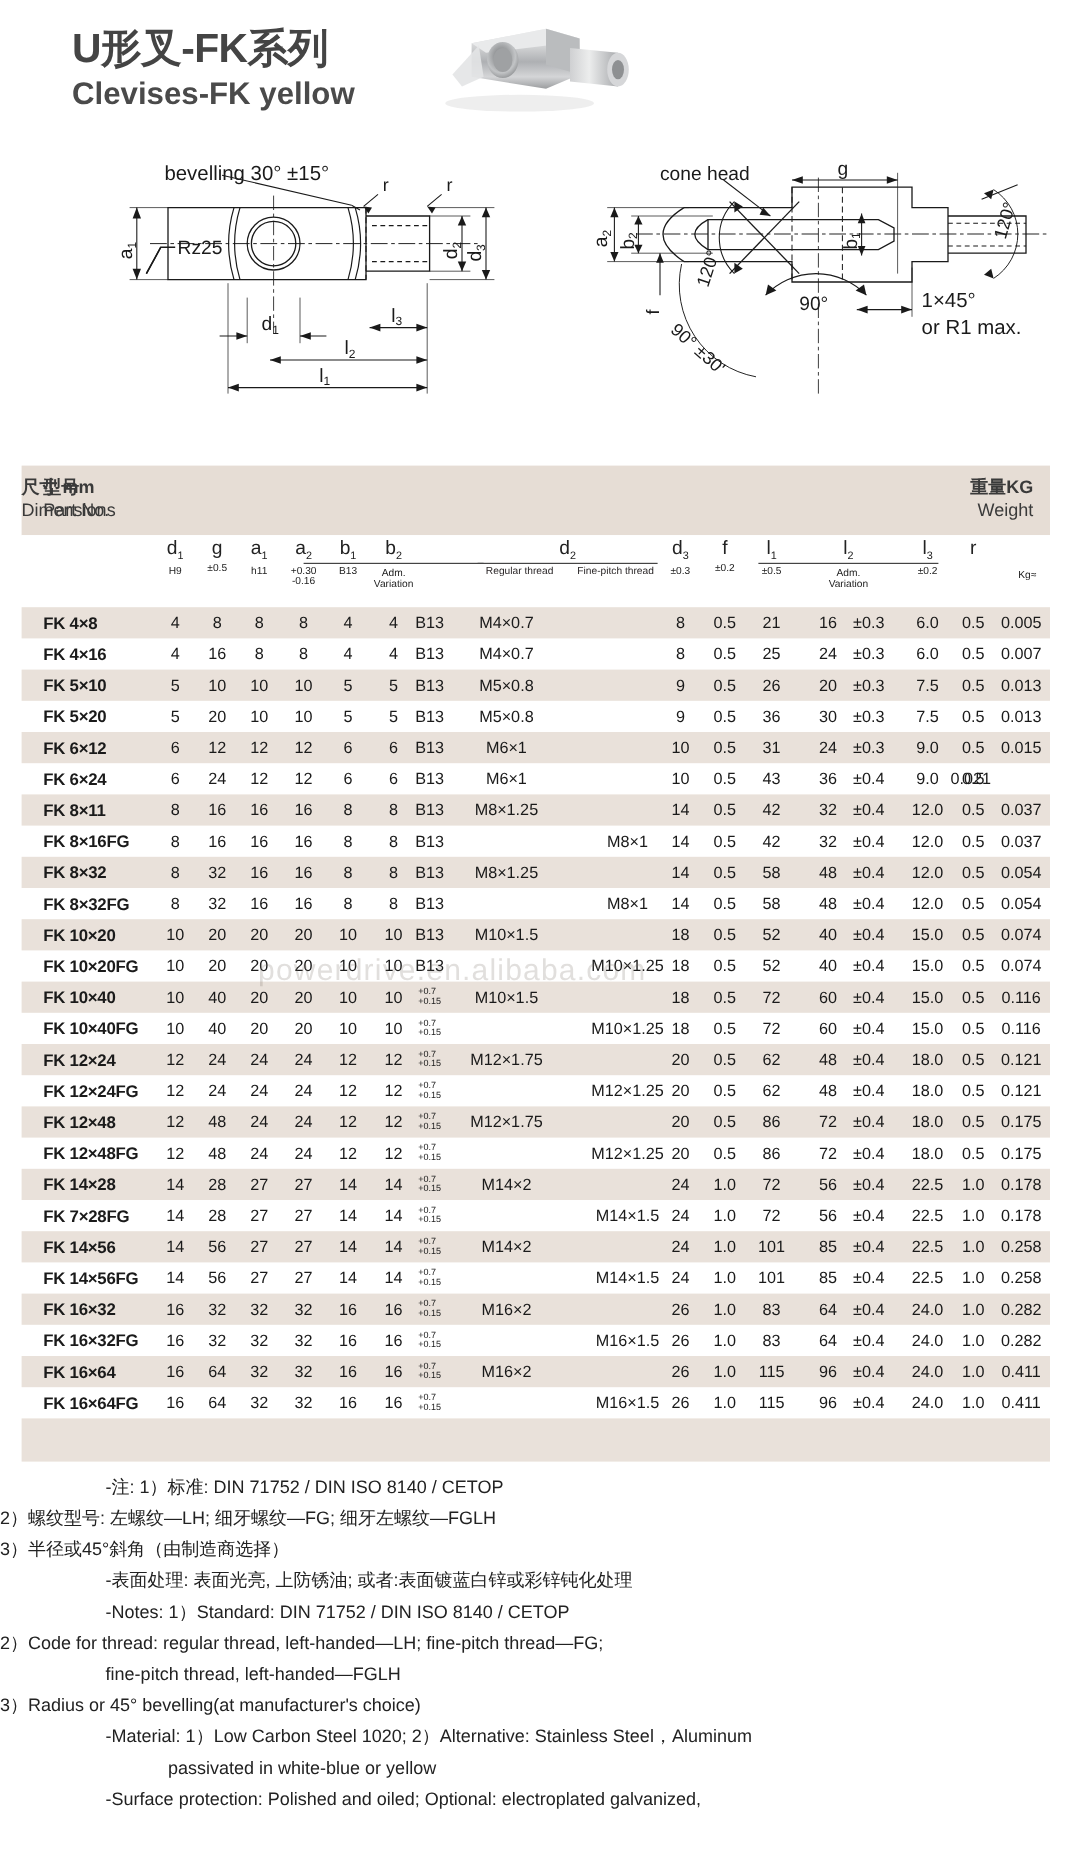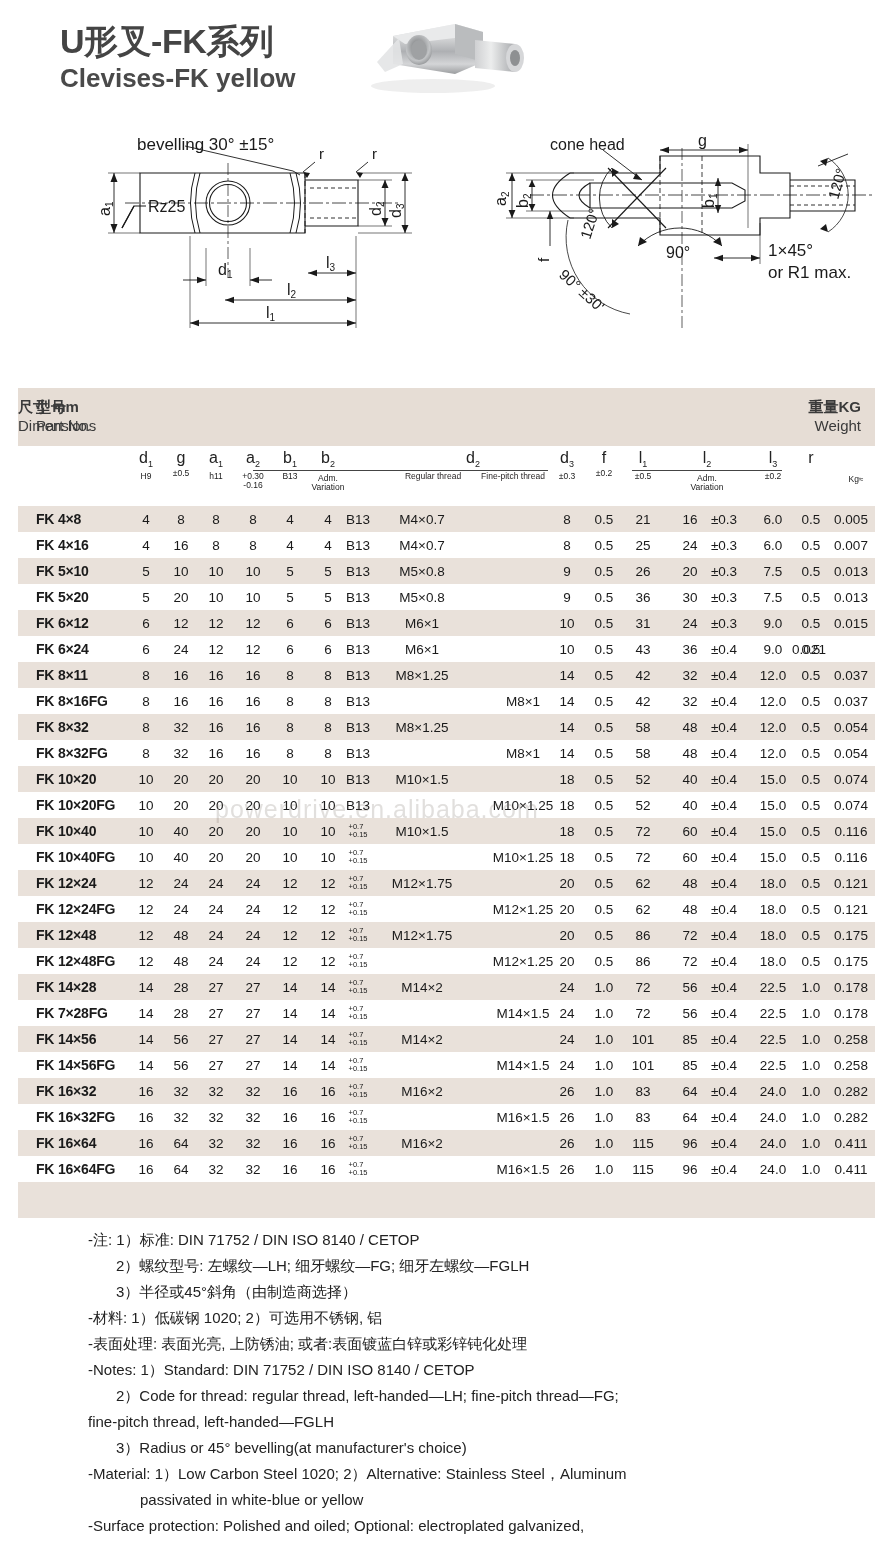--- a/index.html
+++ b/index.html
@@ -63,21 +63,21 @@
   .row .c.left { transform:translate(0,-50%); }
   .row .partno { font-weight:bold; font-size:14px; letter-spacing:-0.2px; }
   .row .frac { display:inline-block; font-size:7.5px; line-height:1.08; text-align:left; vertical-align:middle; }
 
   .foot-band { height:36px; background:#e9e1da; margin-top:0px; }
 
   
   .notes { position:absolute; left:0; top:1232px; width:893px; }
   .nline { font-size:15px; color:#222; line-height:1.0; margin-bottom:11px; white-space:nowrap; }
   .nline.ind0 { padding-left:88px; }
-  .nline.ind2 { padding-left:116px; }
+  .nline.ind2 { }
   .nline.ind3 { padding-left:140px; }
 
   .wm { position:absolute; left:215px; top:795px; font-size:25px; color:rgba(120,110,100,0.22);
         letter-spacing:1px; pointer-events:none; font-family:"Liberation Sans",sans-serif; }
 </style>
 </head>
 <body>
 
 <div class="header">
   <div class="title-block">
@@ -893,21 +893,20 @@
 
   <div class="foot-band"></div>
 </div>
 
 <div class="wm">powerdrive.en.alibaba.com</div>
 
 <div class="notes" id="notes">
     <div class="nline ind0">-注:     1）标准: DIN 71752 / DIN ISO 8140 / CETOP</div>
     <div class="nline ind2">2）螺纹型号:  左螺纹—LH;  细牙螺纹—FG;  细牙左螺纹—FGLH</div>
     <div class="nline ind2">3）半径或45°斜角（由制造商选择）</div>
-    <div class="nline ind0">-材料: 1）低碳钢 1020;  2）可选用不锈钢, 铝</div>
     <div class="nline ind0">-表面处理: 表面光亮, 上防锈油; 或者:表面镀蓝白锌或彩锌钝化处理</div>
     <div class="nline ind0">-Notes: 1）Standard: DIN 71752 / DIN ISO 8140 / CETOP</div>
     <div class="nline ind2">2）Code for thread: regular thread, left-handed—LH;  fine-pitch thread—FG;</div>
     <div class="nline ind0">fine-pitch thread, left-handed—FGLH</div>
     <div class="nline ind2">3）Radius or 45° bevelling(at manufacturer's choice)</div>
     <div class="nline ind0">-Material:  1）Low Carbon Steel 1020;   2）Alternative: Stainless Steel，Aluminum</div>
     <div class="nline ind3">passivated in white-blue or yellow</div>
     <div class="nline ind0">-Surface protection: Polished and oiled;    Optional: electroplated galvanized,</div>
   </div>
 

